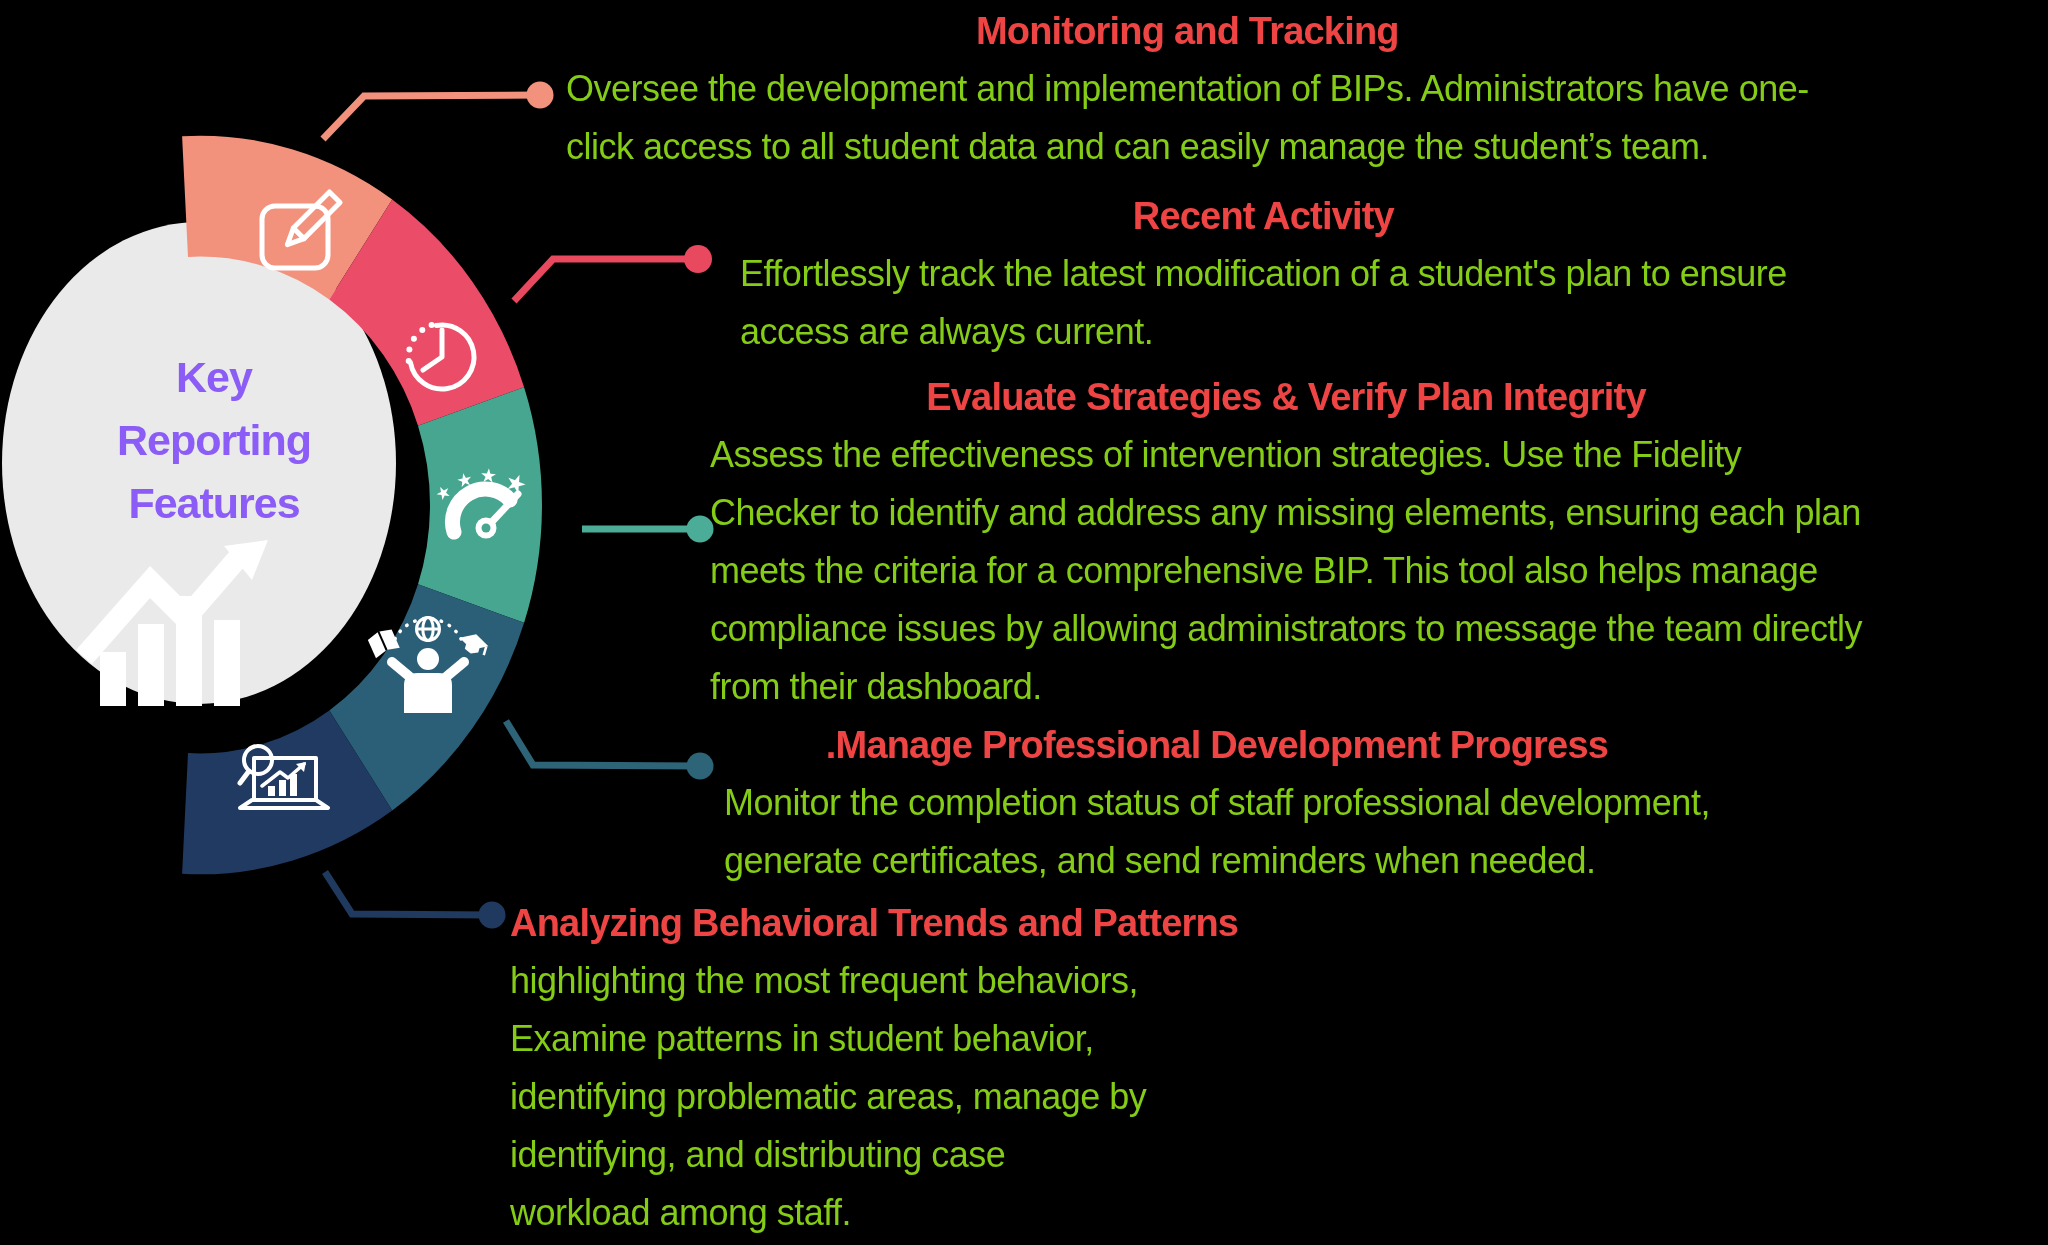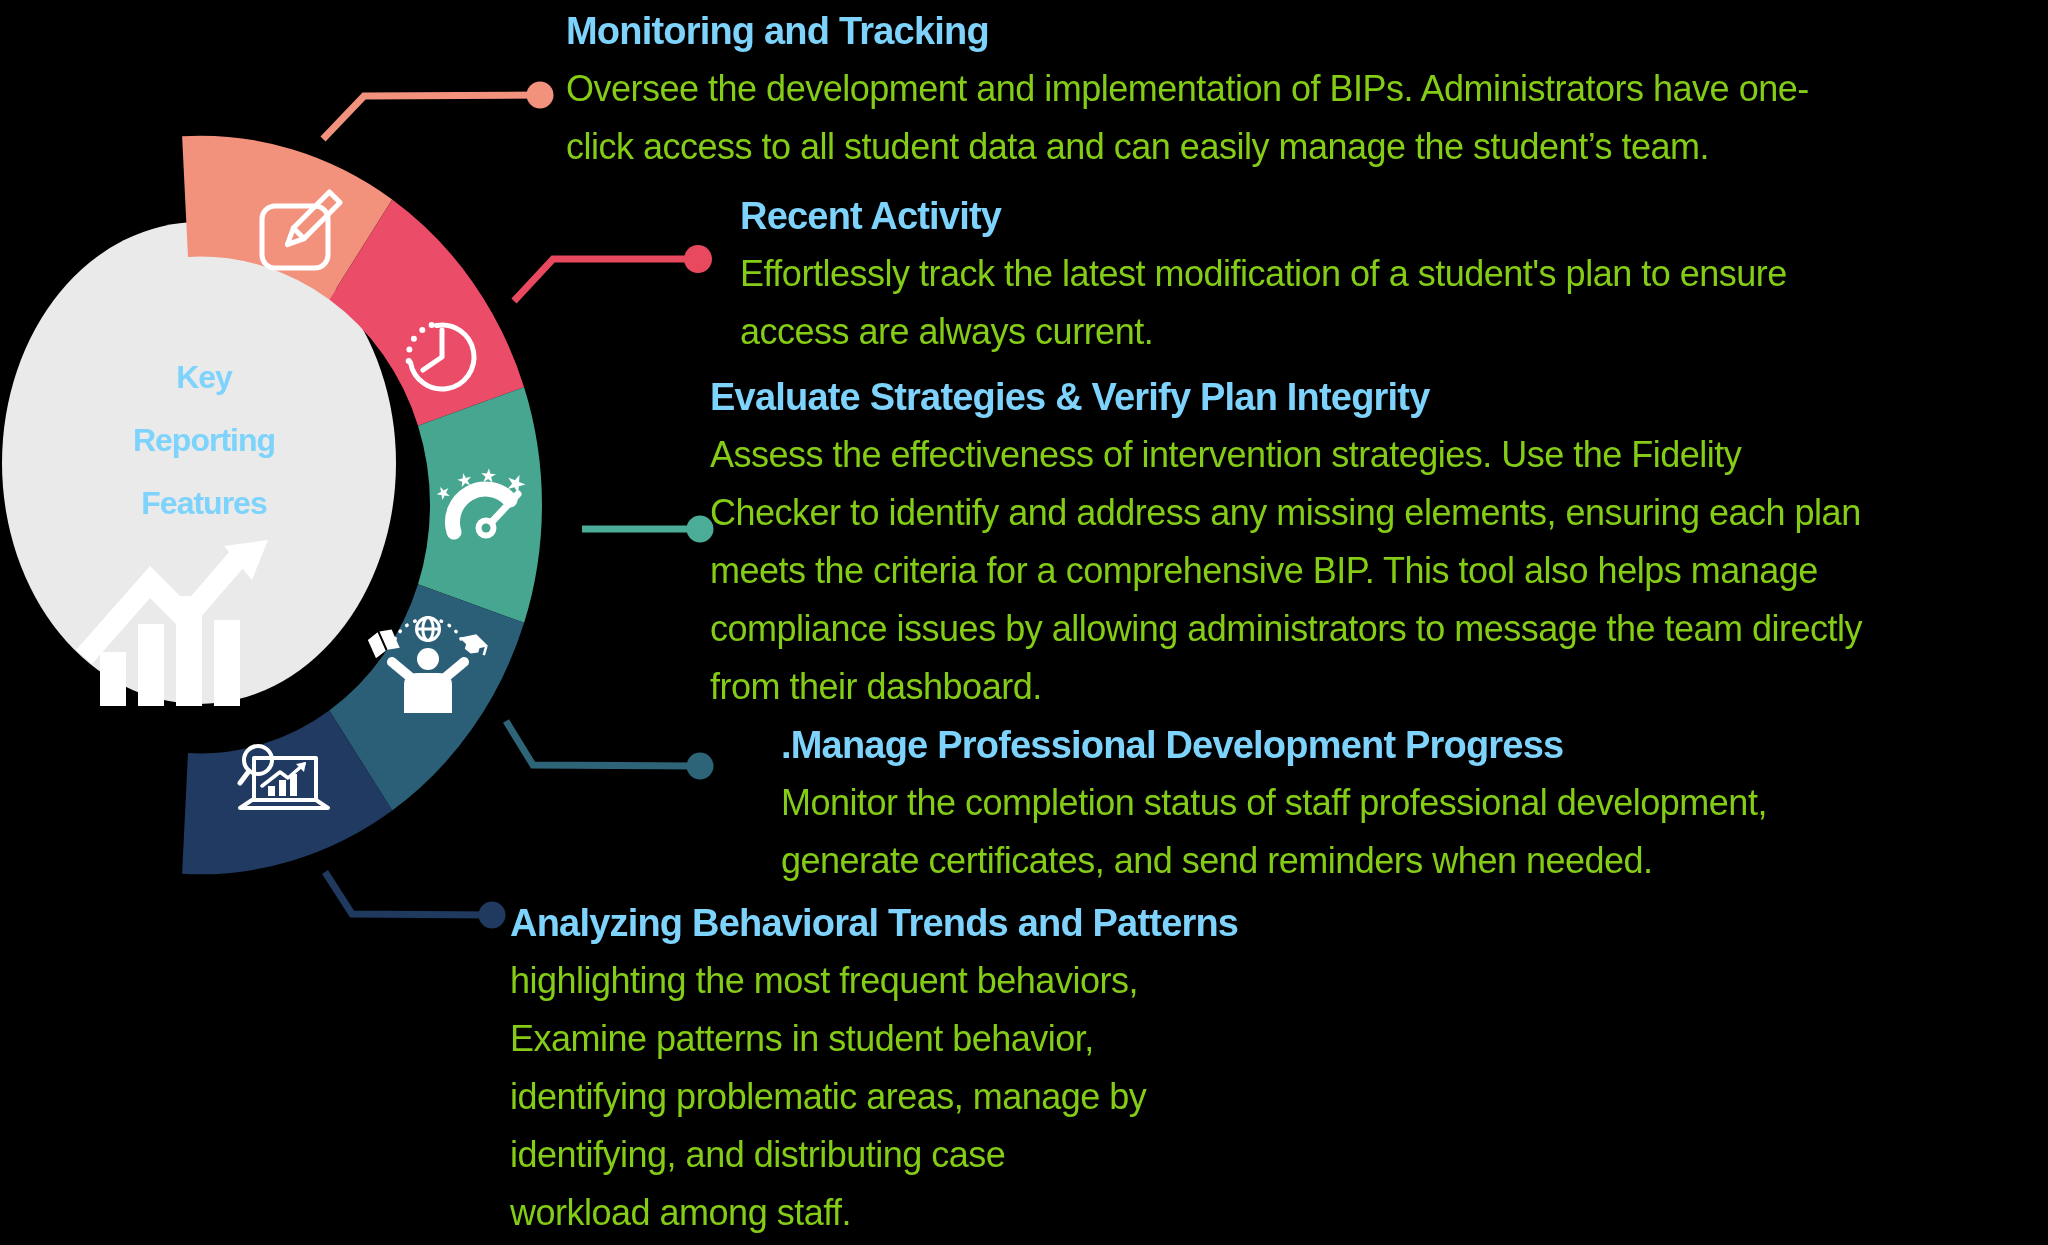--- a/index.html
+++ b/index.html
@@ -1,31 +1,31 @@
 <!DOCTYPE html>
 <html><head>
 <meta charset="utf-8">
 <style>
   html,body{margin:0;padding:0;background:#000;}
   .stage{position:relative;width:2048px;height:1245px;background:#000;overflow:hidden;
          font-family:"Liberation Sans",sans-serif;}
   .gfx{position:absolute;left:0;top:0;}
   .center-title{position:absolute;left:0px;top:346px;width:408px;text-align:center;
-      color:#7dd3fc;font-weight:bold;font-size:32px;line-height:63px;letter-spacing:-1px;}
+      color:#8b5cf6;font-weight:bold;font-size:43px;line-height:63px;letter-spacing:-1px;padding-left:10px;}
   .center-title span{display:block;}
   .feature{position:absolute;}
-  .feature h3{margin:0;font-size:38px;font-weight:bold;color:#7dd3fc;
-      line-height:58px;letter-spacing:-0.8px;white-space:nowrap;}
+  .feature h3{margin:0;font-size:38px;font-weight:bold;color:#ef4444;
+      line-height:58px;letter-spacing:-0.8px;white-space:nowrap;text-align:center;}
   .feature p{margin:0;font-size:36px;color:#84cc16;line-height:58px;
       letter-spacing:-0.5px;white-space:nowrap;}
   .feature p span{display:block;}
   .b1{left:566px;top:2px;}
   .b2{left:740px;top:187px;}
   .b3{left:710px;top:368px;}
-  .b4{left:781px;top:716px;}
+  .b4{left:724px;top:716px;}
   .b5{left:510px;top:894px;}
 </style>
 </head>
 <body>
 
 <div class="stage">
 
   <svg class="gfx" width="2048" height="1245" viewBox="0 0 2048 1245">
 
     <ellipse cx="199" cy="463" rx="197" ry="241" fill="#E9EAE9"></ellipse>

